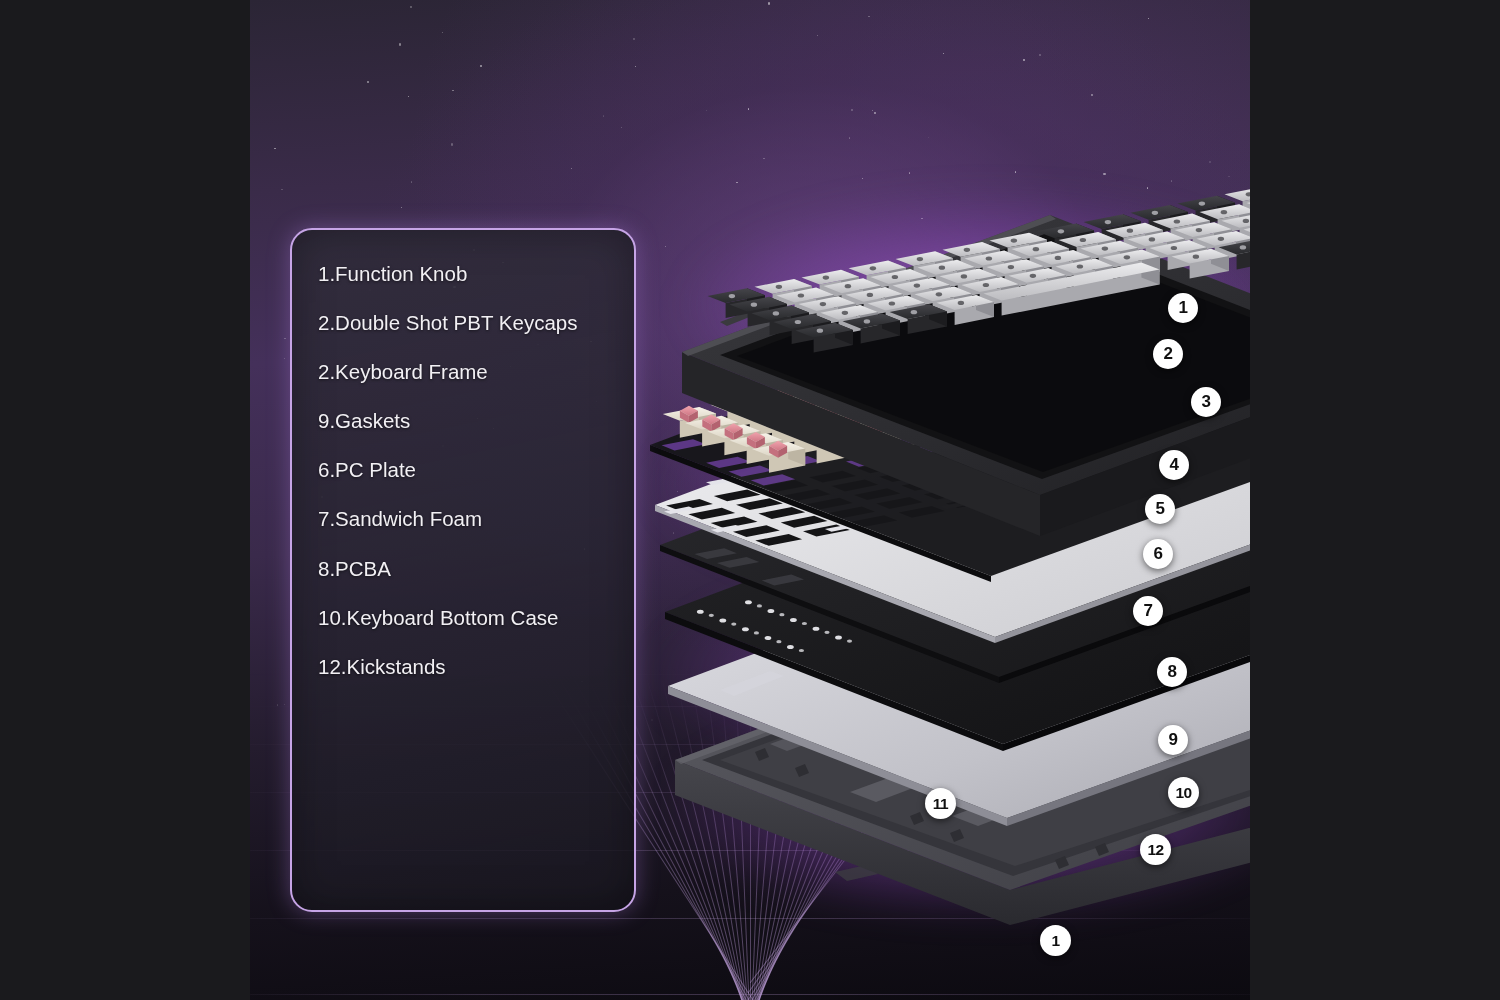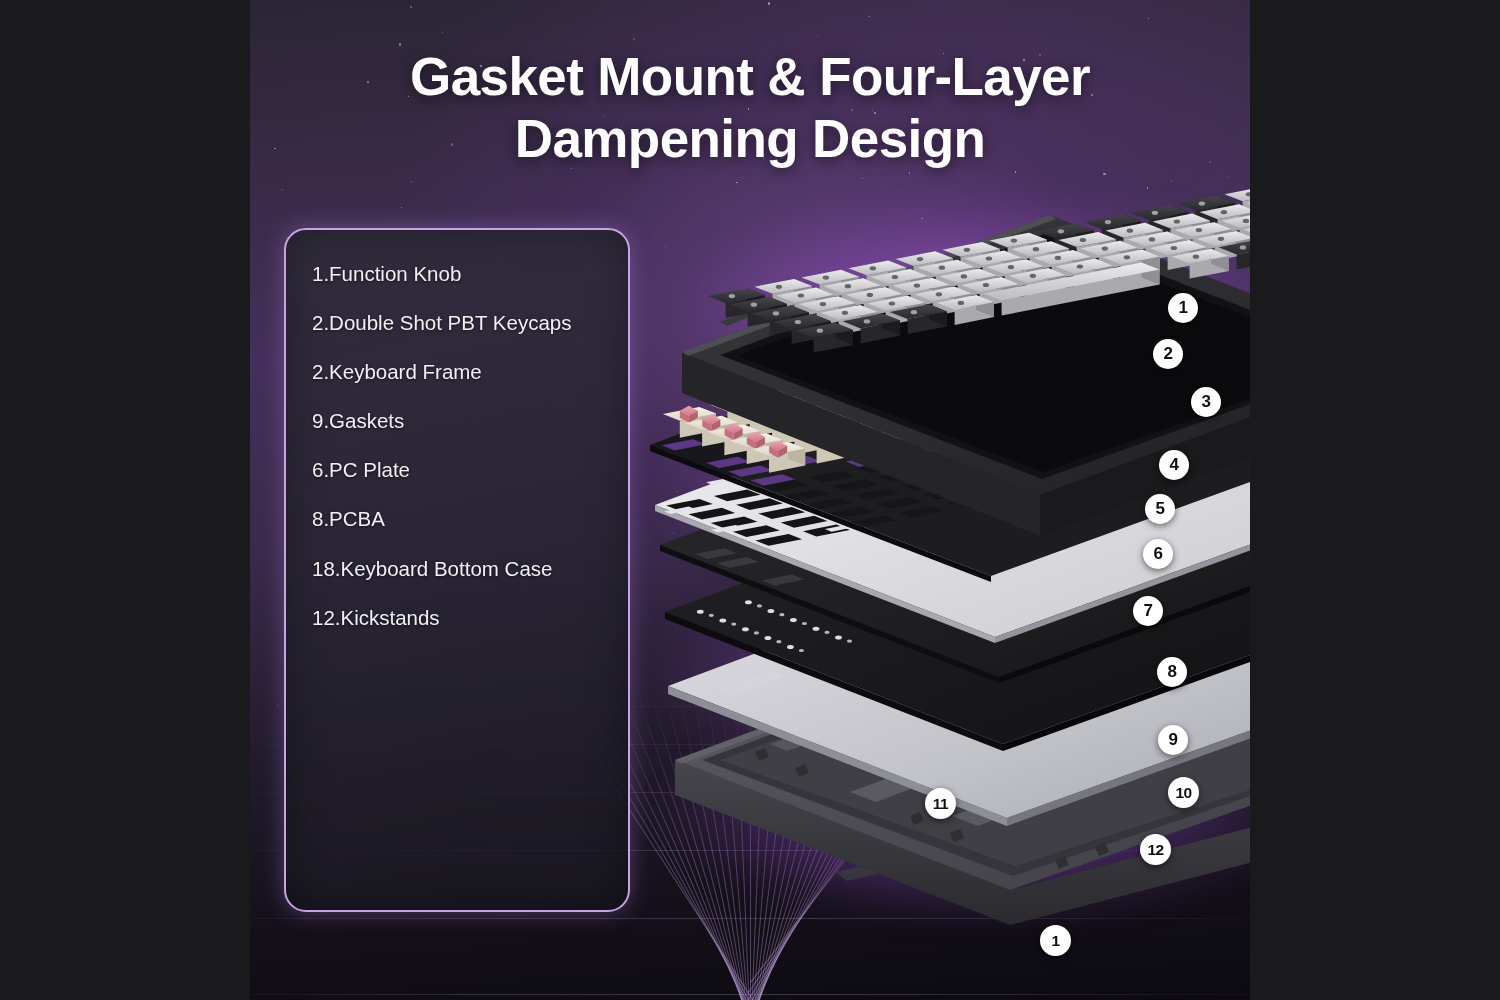--- a/index.html
+++ b/index.html
@@ -49,21 +49,21 @@
     position:absolute; left:0; right:0; top:46px; z-index:20;
     text-align:center; color:#fdfdfd;
     font-size:53px; font-weight:700; line-height:1.17;
     letter-spacing:-0.6px;
     text-shadow:0 3px 14px rgba(0,0,0,0.55);
   }
   #title .l2 { display:block; }
 
   
   #legend {
-    position:absolute; left:34px; top:228px; width:346px; height:684px; z-index:25;
+    position:absolute; left:40px; top:228px; width:346px; height:684px; z-index:25;
     border:2px solid #c6a4e6; border-radius:22px;
     background:linear-gradient(168deg, rgba(48,44,58,0.90) 0%, rgba(40,37,50,0.86) 45%, rgba(26,24,33,0.80) 100%);
     box-shadow:0 0 22px rgba(168,120,214,0.40), inset 0 0 40px rgba(0,0,0,0.35);
     padding:34px 0 0 26px;
   }
   .leg-item {
     color:#f2f0f4; font-size:20.5px; font-weight:400;
     line-height:1; margin-bottom:28.6px; white-space:nowrap;
     text-shadow:0 1px 3px rgba(0,0,0,0.6);
   }
@@ -1492,34 +1492,31 @@
           <ellipse cx="1150" cy="322" rx="24" ry="13" fill="#1d1d20"></ellipse>
           <path d="M1126,322 L1126,300 A24,13 0 0 1 1174,300 L1174,322 A24,13 0 0 1 1126,322 Z" fill="#2c2c30"></path>
           <ellipse cx="1150" cy="300" rx="24" ry="13" fill="#3a3a3f"></ellipse>
           <ellipse cx="1150" cy="299" rx="18" ry="9" fill="#44444a"></ellipse>
           <path d="M1136,334 L1150,329 L1164,334 L1150,340 Z" fill="#151517"></path>
         </g>
 
       </svg>
     </div>
 
-    <h1 id="title">
-      <span>Gasket Mount &amp; Four-Layer</span>
-      <span class="l2">Dampening Design</span>
-    </h1>
 
     <div id="legend">
       <div id="legendList">
           <div class="leg-item">1.Function Knob</div>
           <div class="leg-item">2.Double Shot PBT Keycaps</div>
           <div class="leg-item">2.Keyboard Frame</div>
           <div class="leg-item">9.Gaskets</div>
           <div class="leg-item">6.PC Plate</div>
+          <div class="leg-item">7.Sandwich Foam</div>
           <div class="leg-item">8.PCBA</div>
-          <div class="leg-item">18.Keyboard Bottom Case</div>
+          <div class="leg-item">10.Keyboard Bottom Case</div>
           <div class="leg-item">12.Kickstands</div>
         </div>
     </div>
 
   </div>
 
   <div id="badges">
       <div class="badge" style="left: 1168px; top: 293px;">1</div>
       <div class="badge" style="left: 1153px; top: 339px;">2</div>
       <div class="badge" style="left: 1191px; top: 387px;">3</div>

